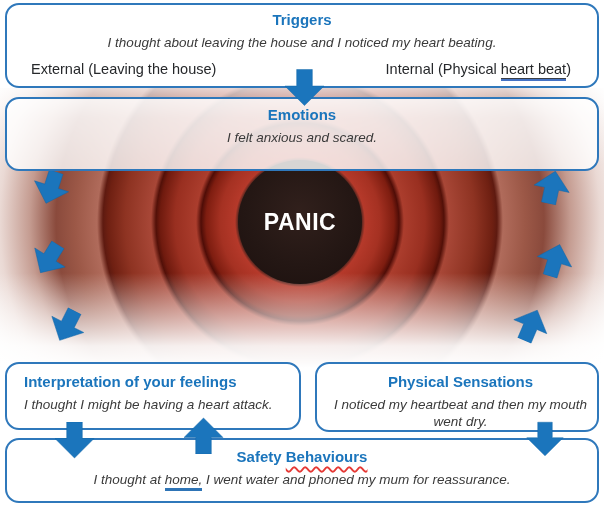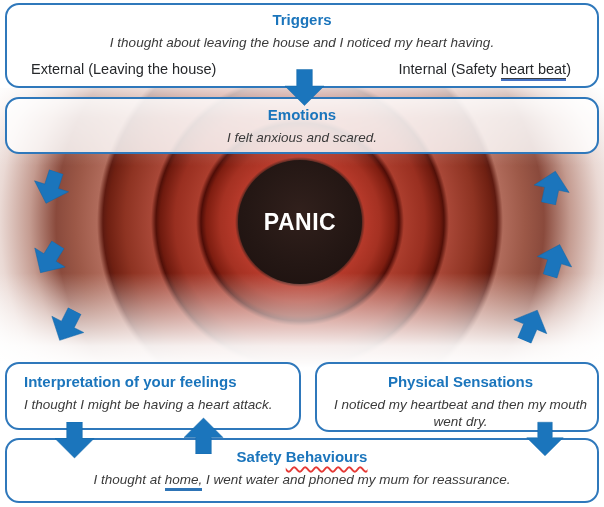--- a/index.html
+++ b/index.html
@@ -26,21 +26,21 @@
     background:radial-gradient(circle at 50% 42%, #31201c 0%, #241714 55%, #1c100e 100%);
     display:flex;align-items:center;justify-content:center;
   }
   .panic-text{color:#ffffff;font-weight:bold;font-size:23px;letter-spacing:.5px;}
   
   .box{
     position:absolute;background:#ffffff;border:2px solid #2f78bb;border-radius:14px;
     box-sizing:border-box;
   }
   .triggers-box{left:5px;top:3px;width:594px;height:85px;padding-top:6px;}
-  .emotions-box{left:5px;top:97px;width:594px;height:57px;background:rgba(255,255,255,.82);padding-top:7px;}
+  .emotions-box{left:5px;top:97px;width:594px;height:74px;background:rgba(255,255,255,.82);padding-top:7px;}
   .interpretation-box{left:5px;top:362px;width:296px;height:68px;padding:9px 8px 0 17px;}
   .physical-box{left:315px;top:362px;width:284px;height:70px;padding:9px 7px 0 14px;}
   .safety-box{left:5px;top:438px;width:594px;height:65px;padding-top:8px;}
   .box-title{color:#1b75bc;font-weight:bold;font-size:15px;text-align:center;line-height:1.25;}
   .box-title.left{text-align:left;}
   .box-example{color:#3a3a3a;font-style:italic;font-size:13.5px;text-align:center;margin-top:4px;line-height:1.3;}
   .box-example.left{text-align:left;white-space:nowrap;}
   .triggers-row{display:flex;justify-content:space-between;padding:0 26px 0 24px;margin-top:10px;
     font-size:14.5px;color:#26282b;}
   
@@ -91,24 +91,24 @@
       <path d="M14 0 H30 V17 H42 L22 37 L2 17 H14 Z"></path>
     </svg>
   <svg class="block-arrow side arrow-r3" viewBox="0 0 44 38">
       <path d="M14 0 H30 V17 H42 L22 37 L2 17 H14 Z"></path>
     </svg>
 
   <div class="boxlayer">
 
     <div class="box triggers-box">
       <div class="box-title">Triggers</div>
-      <div class="box-example">I thought about leaving the house and I noticed my heart having.</div>
+      <div class="box-example">I thought about leaving the house and I noticed my heart beating.</div>
       <div class="triggers-row">
         <span>External (Leaving the house)</span>
-        <span><span>Internal (Safety </span><span class="grammar-underline">heart beat</span><span>)</span></span>
+        <span><span>Internal (Physical </span><span class="grammar-underline">heart beat</span><span>)</span></span>
       </div>
     </div>
 
     <div class="box emotions-box">
       <div class="box-title">Emotions</div>
       <div class="box-example">I felt anxious and scared.</div>
     </div>
 
     <div class="box interpretation-box">
       <div class="box-title left">Interpretation of your feelings</div>

